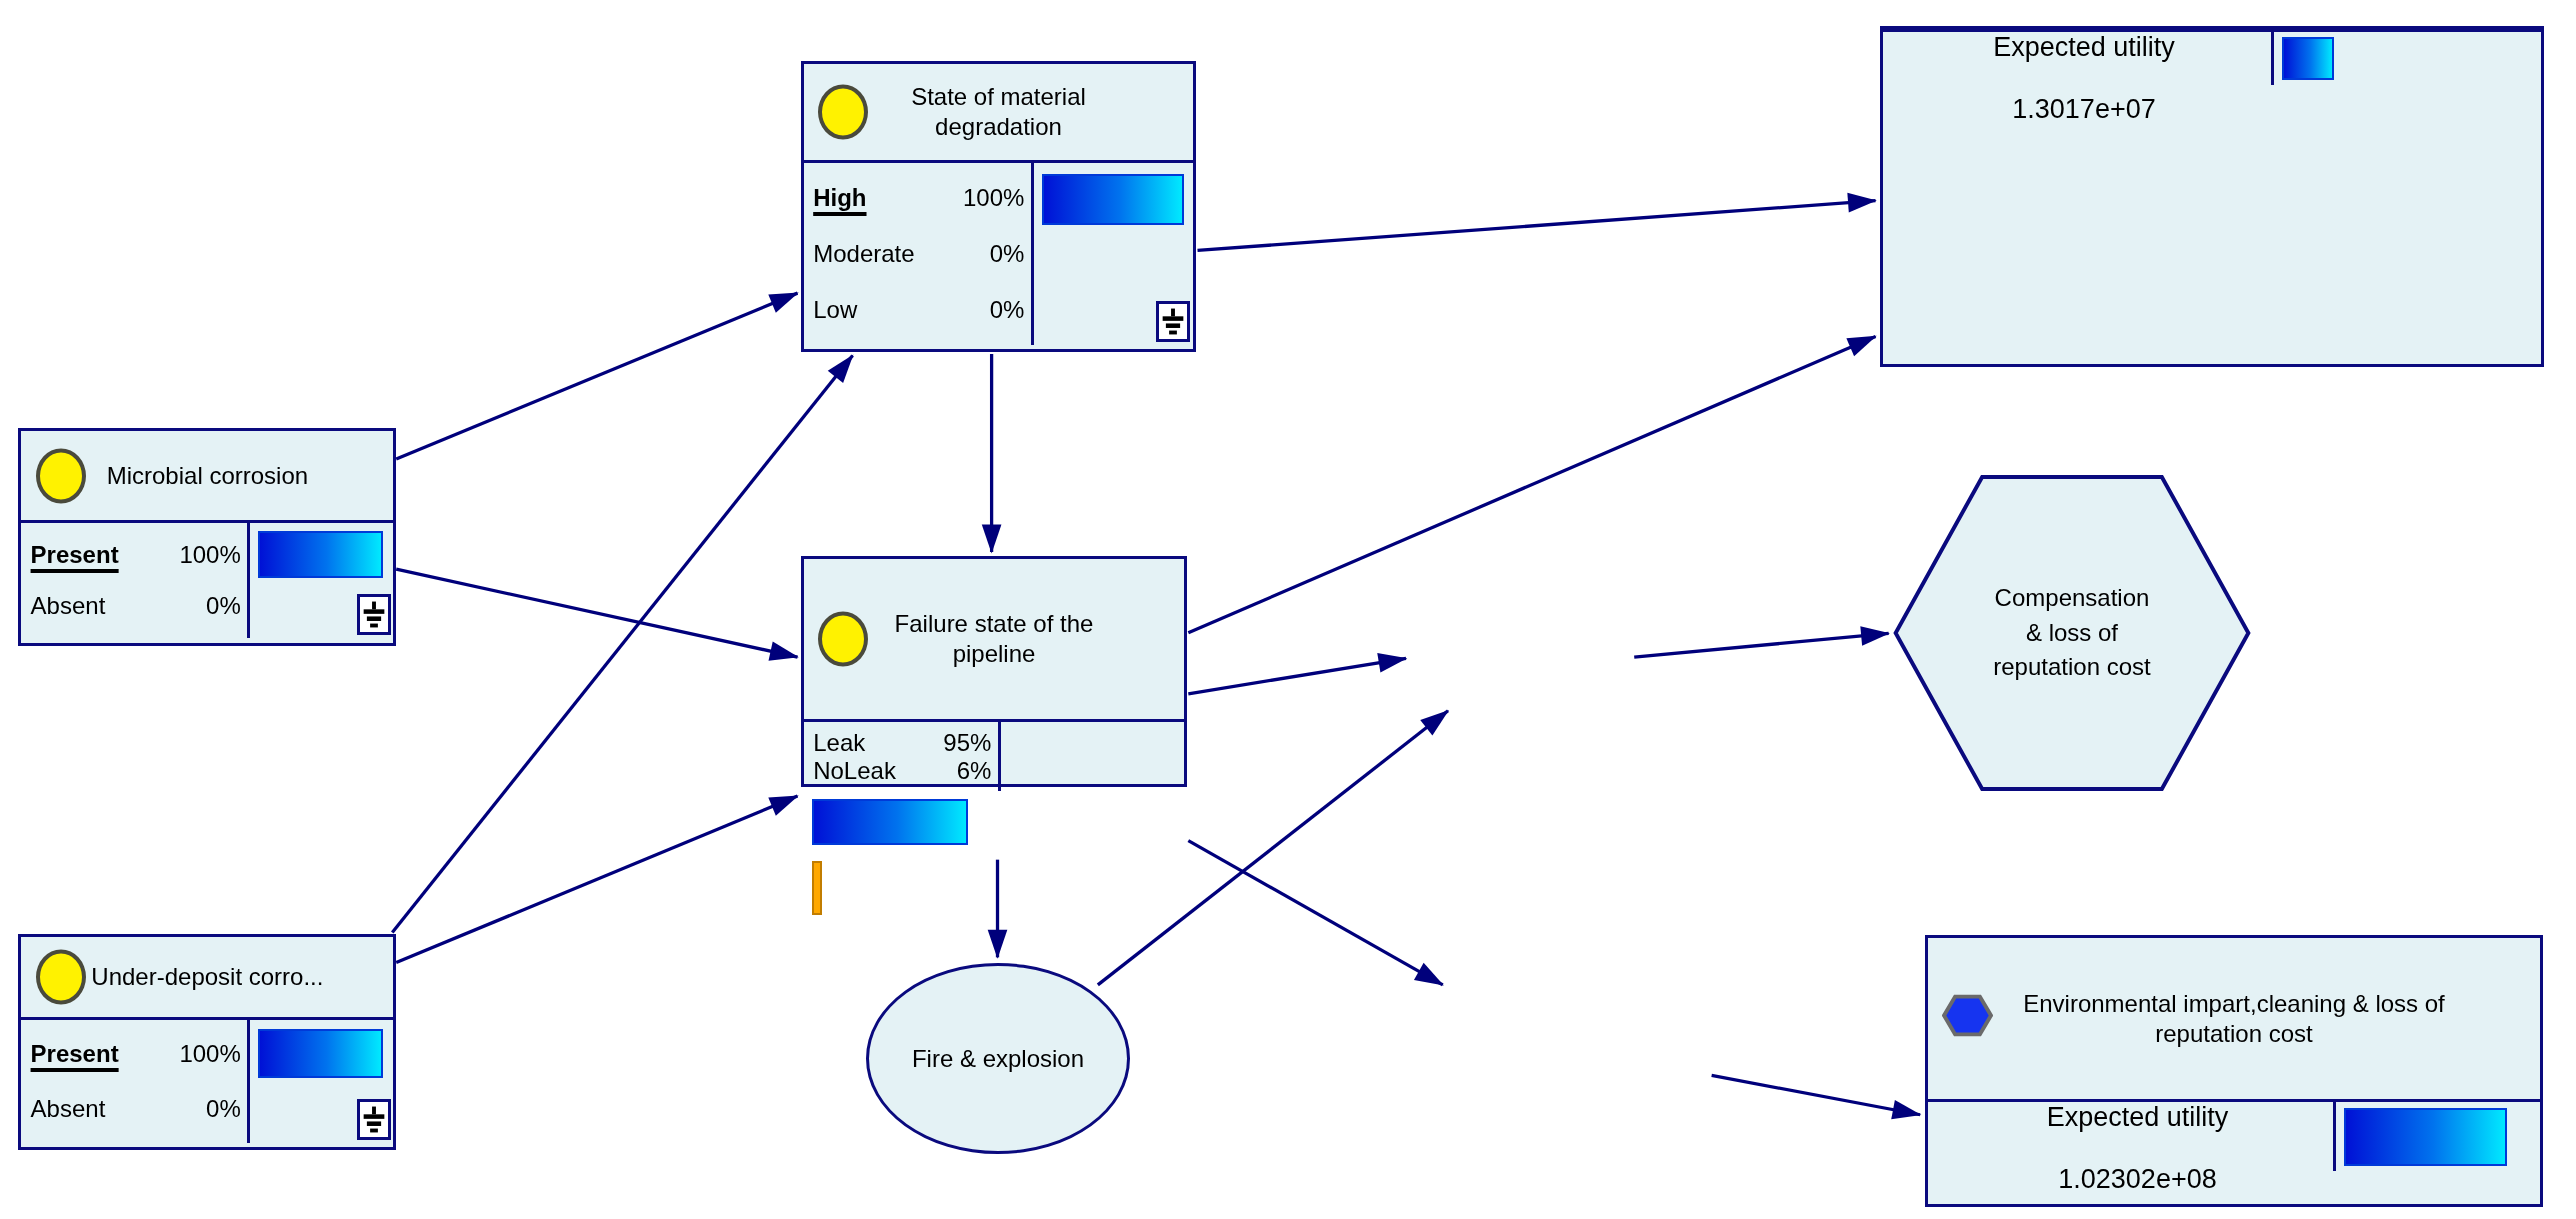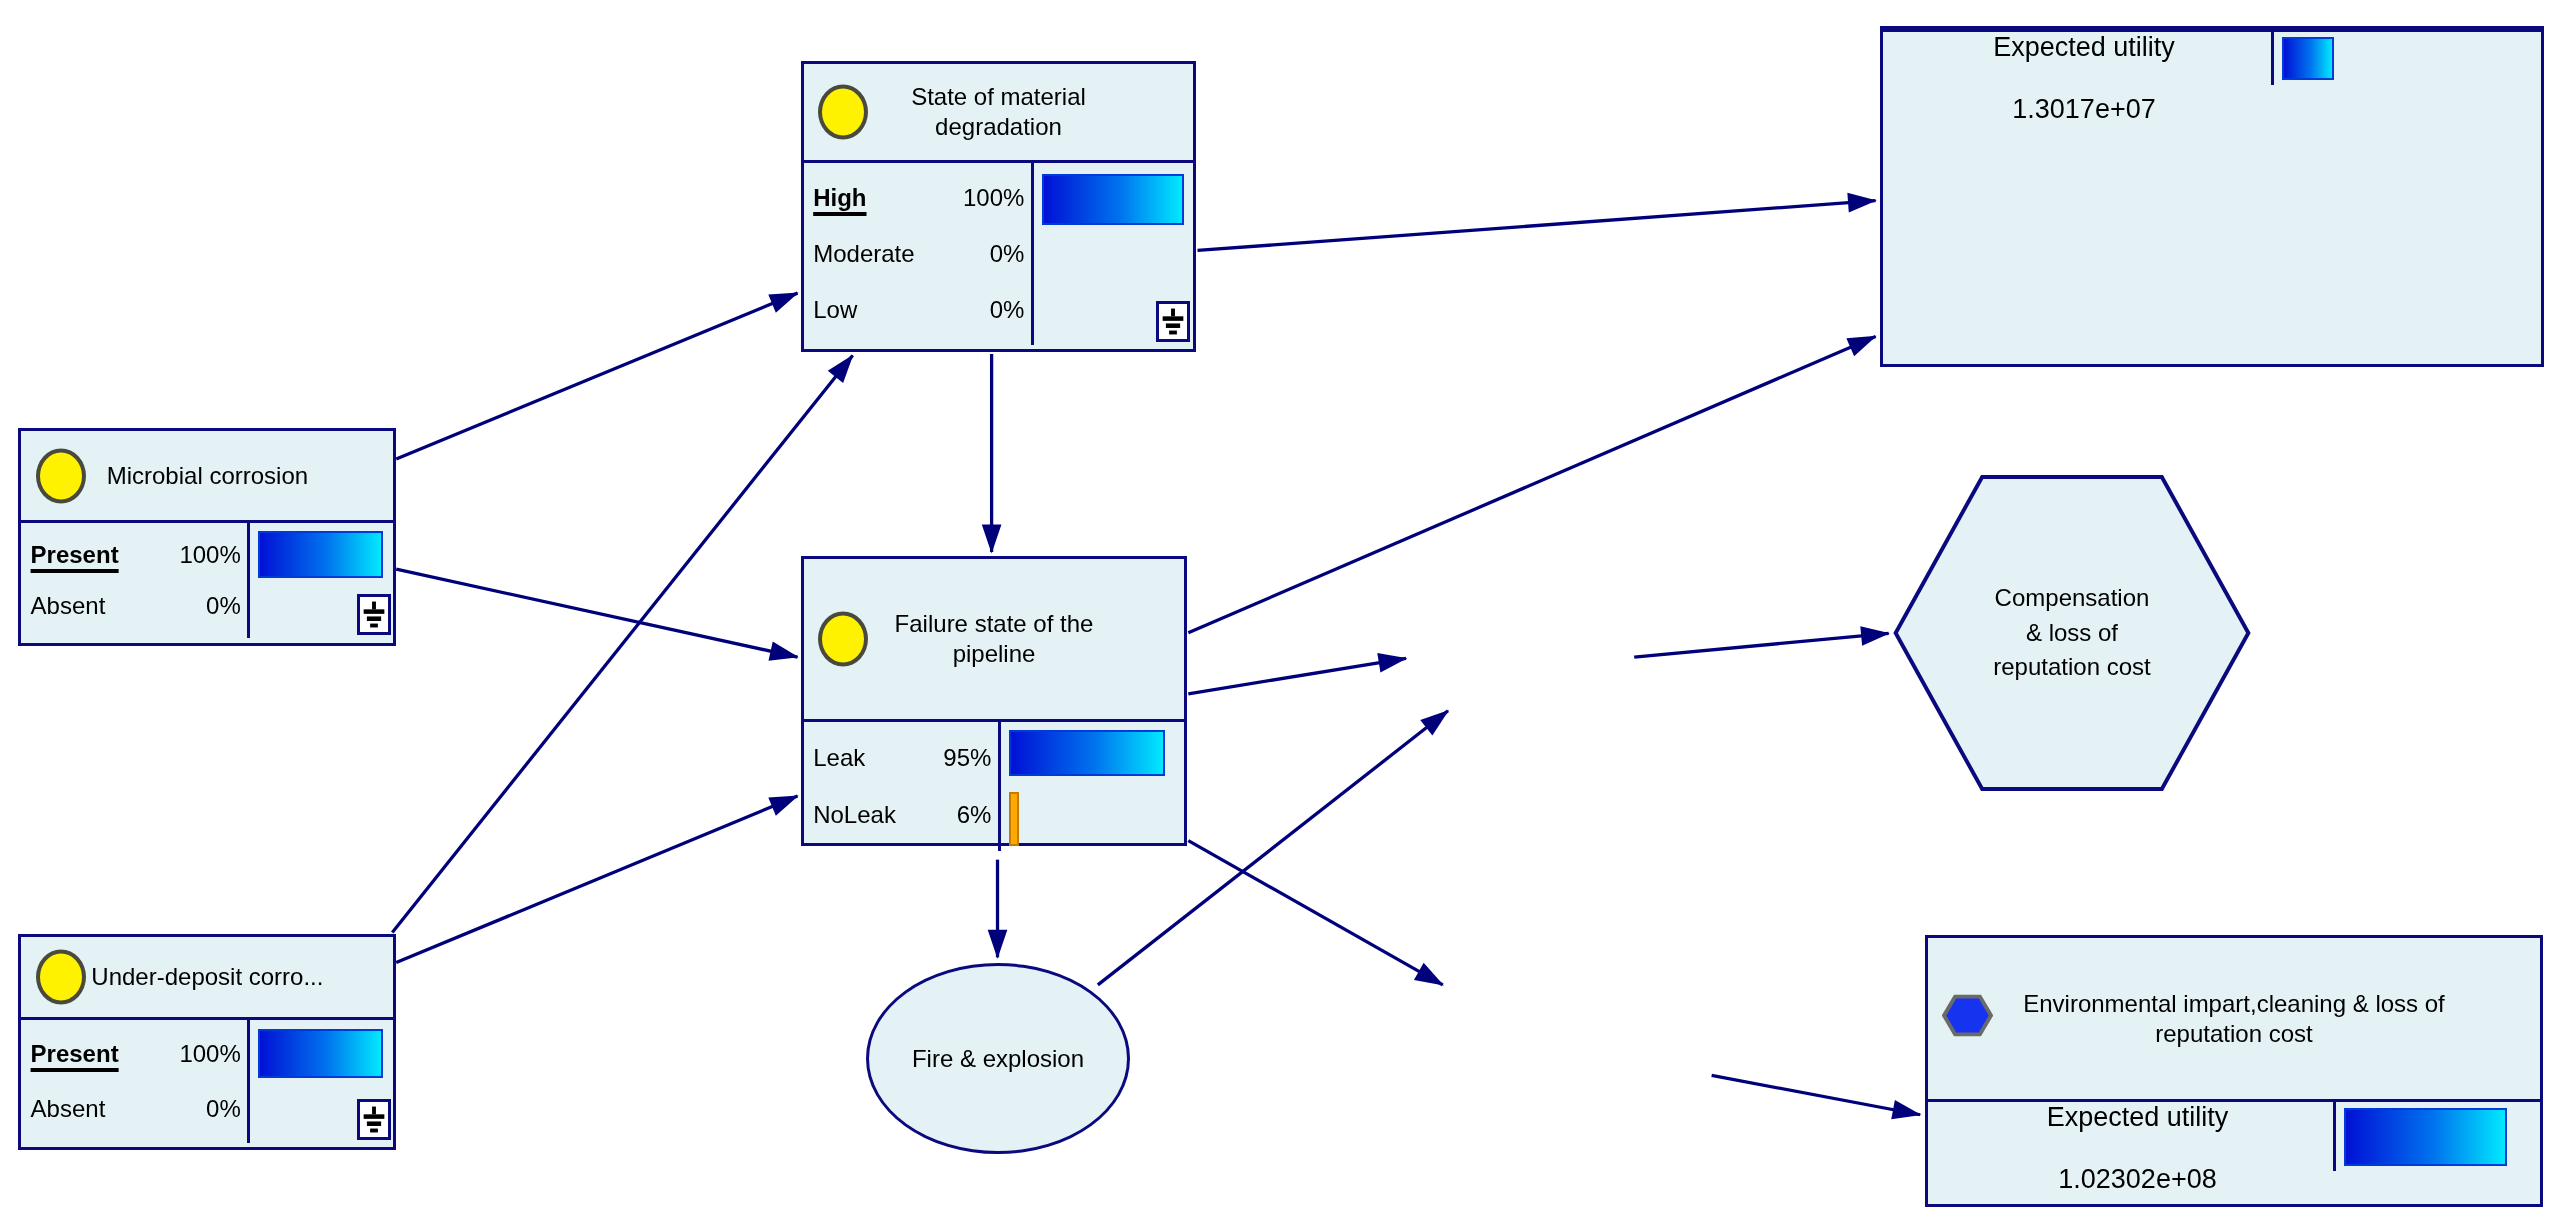--- a/index.html
+++ b/index.html
@@ -85,23 +85,23 @@
   #n-underdeposit     { left:18.4px;   top:934px; width:378px; height:216px; }
   #n-underdeposit .title-area { height:83px; }
   #n-underdeposit .states-area { height:123px; }
   #n-underdeposit .left-col { width:229px; }
 
   #n-statedeg         { left:801px; top:61px;   width:395px; height:291px; }
   #n-statedeg .title-area { height:99px; }
   #n-statedeg .states-area { height:182px; }
   #n-statedeg .left-col { width:230px; }
 
-  #n-failure          { left:801px; top:556px;  width:386px; height:290px; }
+  #n-failure          { left:801px; top:556px;  width:386px; height:231px; }
   #n-failure .title-area { height:163px; }
-  #n-failure .states-area { height:129px; }
+  #n-failure .states-area { height:129px;flex-direction:column; }
   #n-failure .left-col { width:197px; }
 
   #n-production       { left:1880px; top:26px;   width:664px; height:341px; }
   #n-production .title-area { height:278px; }
   #n-production .utility-row { height:56px; }
   #n-production .utility-label { width:388px; }
   #n-production .ubar { top:5.2px; height:43px; }
 
   #n-environmental    { left:1925px; top:935px; width:618px; height:272px; }
   #n-environmental .title-area { height:161px; }

